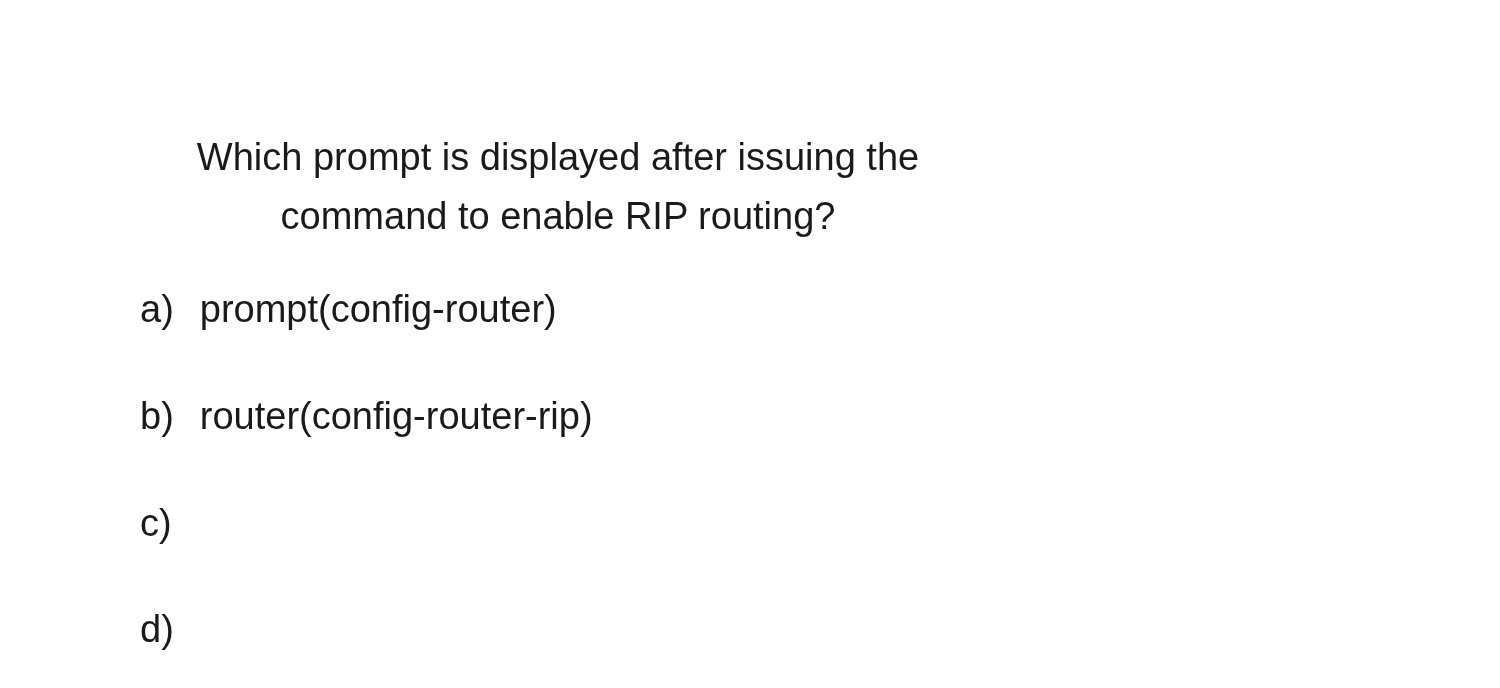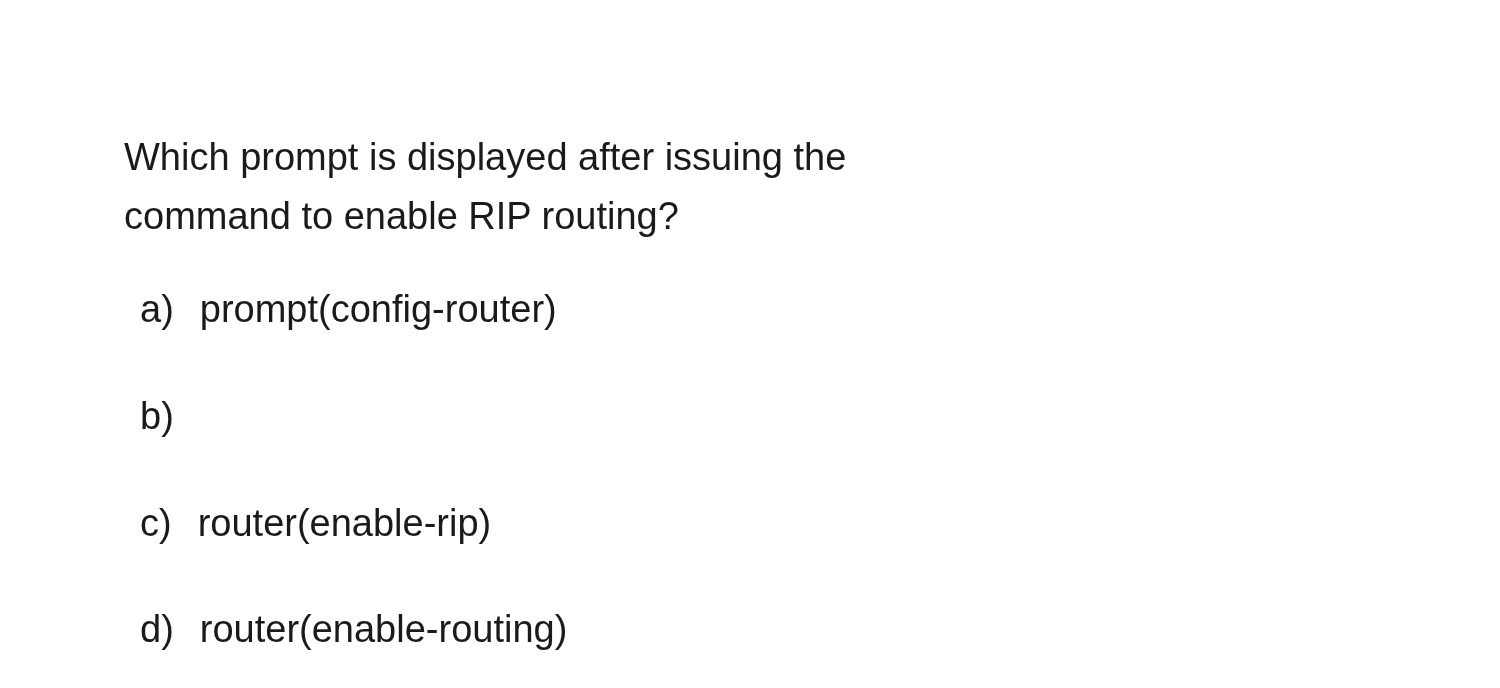--- a/index.html
+++ b/index.html
@@ -1,18 +1,19 @@
 <!DOCTYPE html>
 <html><head>
   <meta charset="utf-8">
   <style>
     * {
       margin: 16px;
       padding: 0;
       box-sizing: border-box;
+      text-align: center;
     }
     body {
       width: 1500px;
       height: 688px;
       background: #ffffff;
       font-family: -apple-system, BlinkMacSystemFont, "Segoe UI", Helvetica, Arial, sans-serif;
       padding: 80px 60px;
     }
     .question-container {
       max-width: 900px;
@@ -39,22 +40,21 @@
 <body>
 
 <div class="question-container">
   <div class="question-text">Which prompt is displayed after issuing the command to enable RIP routing?</div>
   <div class="option">
     <span class="option-label">a)</span>
     <span>prompt(config-router)</span>
   </div>
   <div class="option">
     <span class="option-label">b)</span>
+    <span>router(config-router-rip)</span>
   </div>
   <div class="option">
     <span class="option-label">c)</span>
-    <span>router(enable-rip)</span>
   </div>
   <div class="option">
     <span class="option-label">d)</span>
-    <span>router(enable-routing)</span>
   </div>
 </div>
 
 </body></html>

